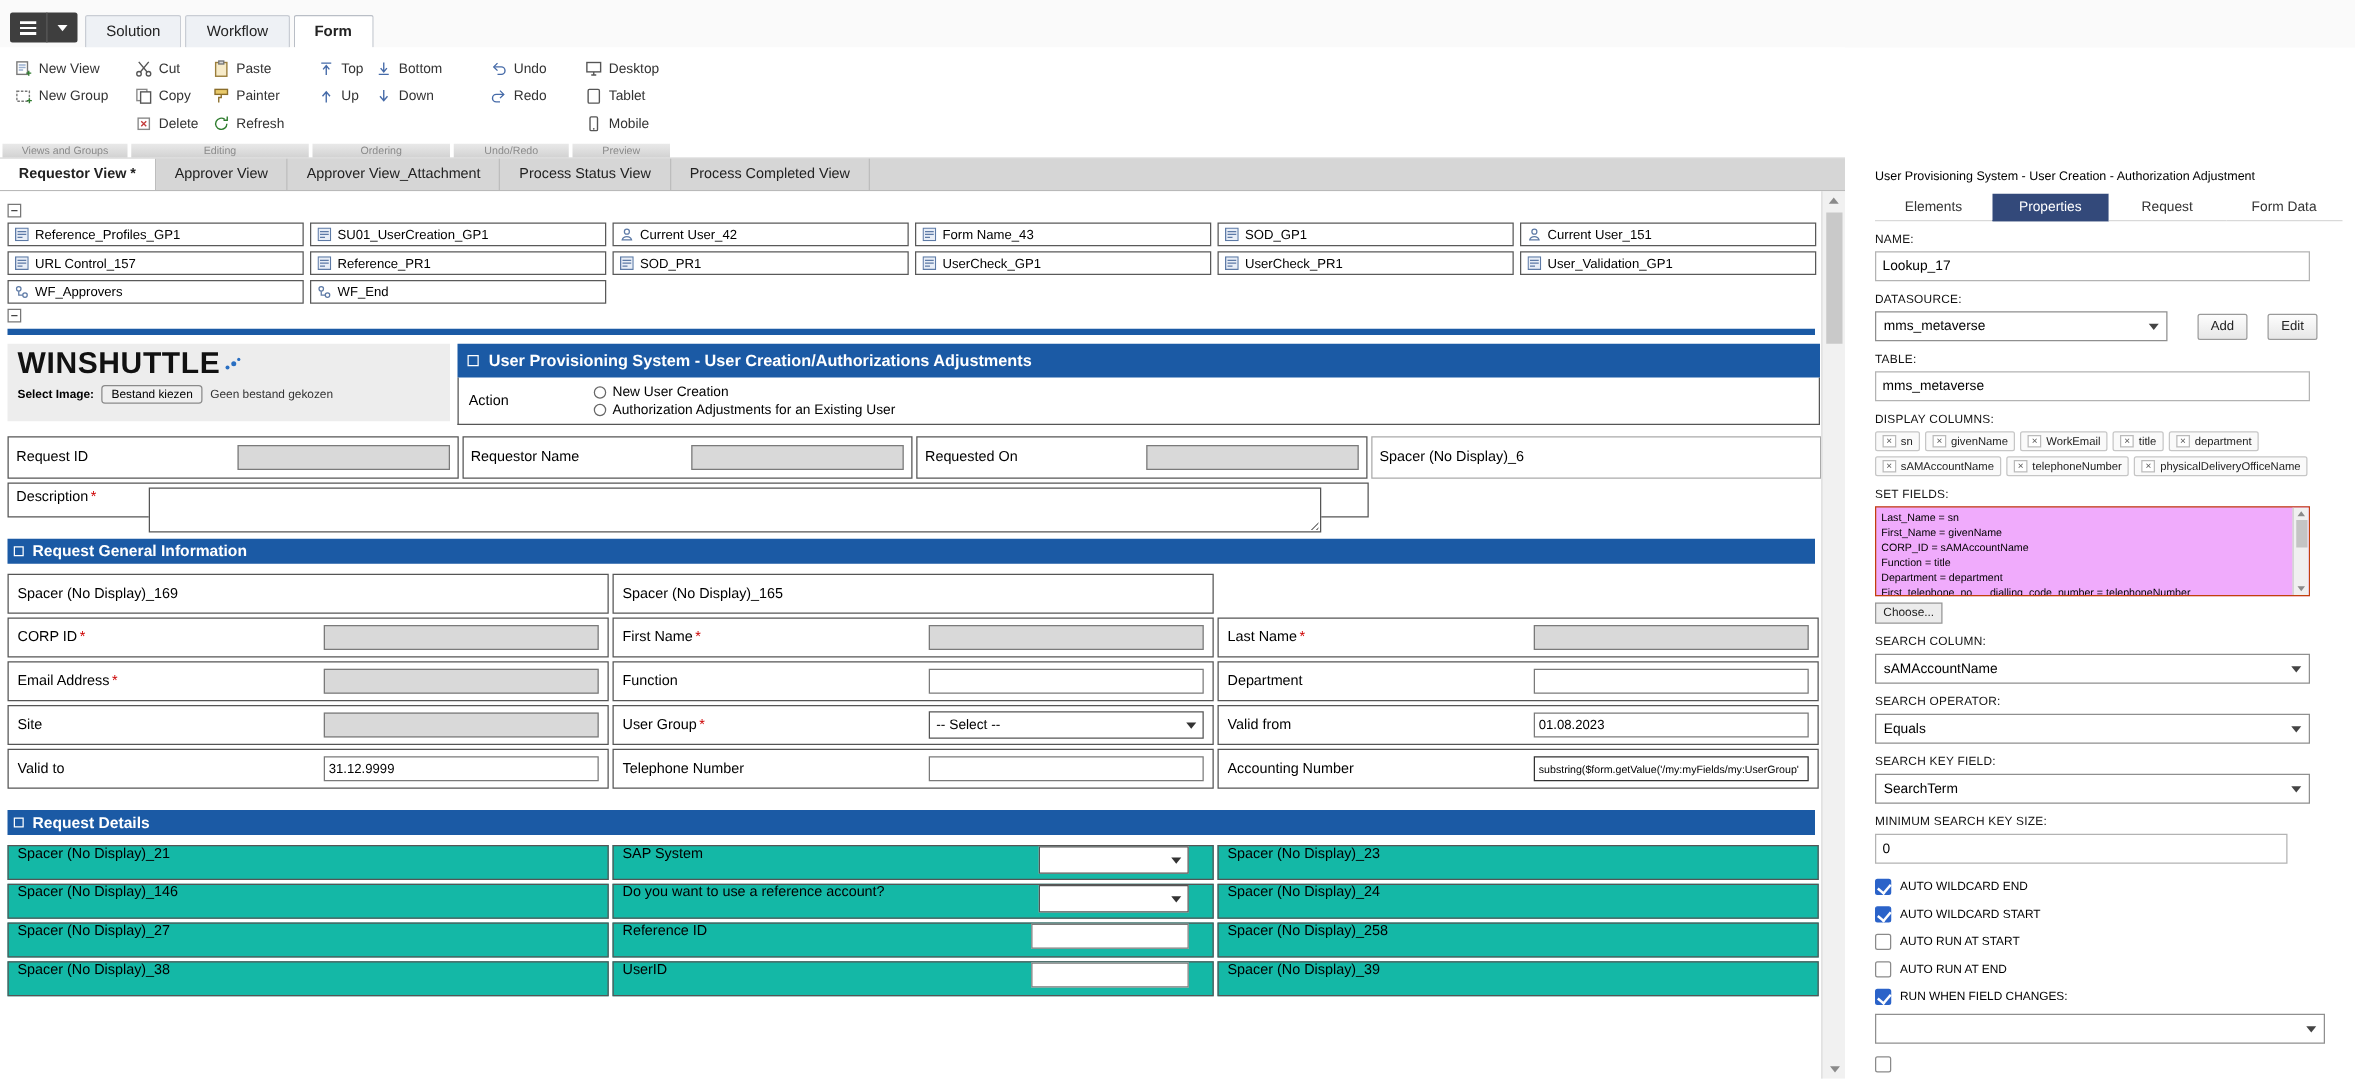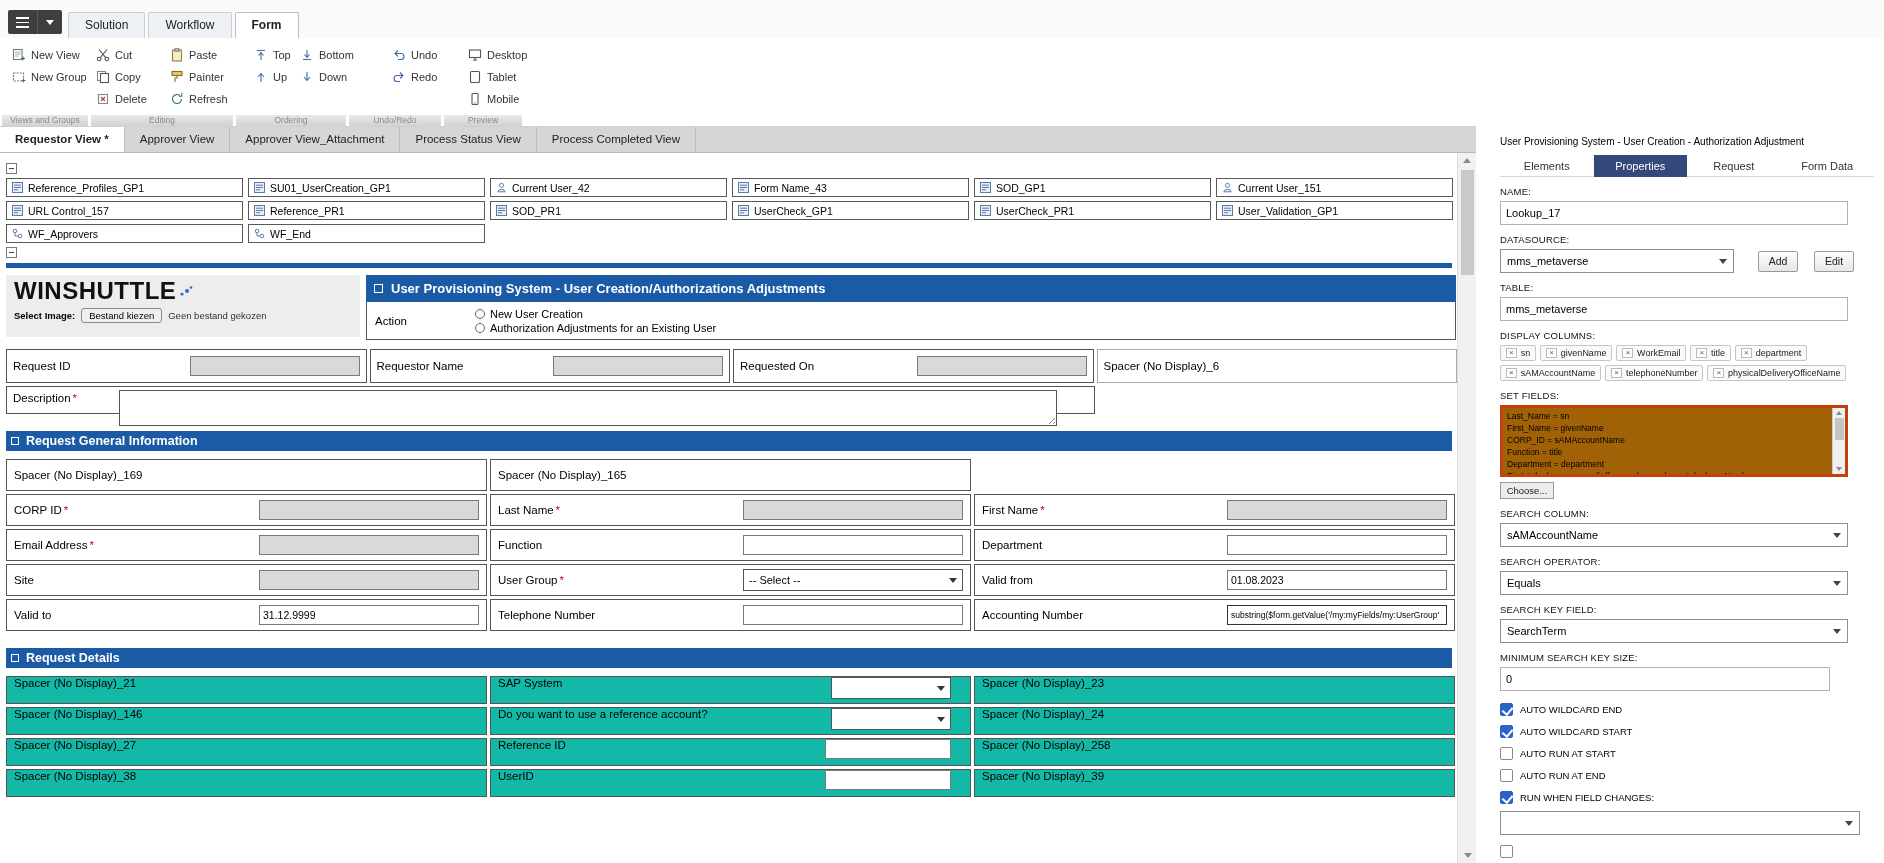--- a/index.html
+++ b/index.html
@@ -100,21 +100,21 @@
 .psel{height:24px;border:1px solid #8f8f8f;background:#fff;display:flex;align-items:center;justify-content:space-between;padding:0 6px;font-size:11px}
 .psel .chev{border-top-color:#444}
 .w348{width:348px}.w234{width:234px}.w330{width:330px}.w360{width:360px}
 .ds-row{display:flex;align-items:center}
 .pbtn{height:21px;border:1px solid #9a9a9a;background:linear-gradient(#fdfdfd,#e7e7e7);border-radius:2px;font-size:10.5px;display:flex;align-items:center;justify-content:center;color:#222}
 .pbtn.add{width:40px;margin-left:24px}
 .pbtn.edit{width:40px;margin-left:16px}
 .chips-wrap{display:flex;flex-wrap:wrap;gap:4px;width:376px}
 .pchip{display:flex;align-items:center;gap:4px;background:#fafafa;border:1px solid #c6c6c6;border-radius:2px;font-size:9px;padding:2px 5px;color:#222}
 .pchip .x{font-size:8px;line-height:8px;border:1px solid #bbb;background:#fff;padding:0 2px;color:#555}
-.setfields{width:348px;height:72px;border:3px solid #c2410c;position:relative;font-size:8.5px;line-height:1.42;padding:2px 16px 2px 4px;overflow:hidden;background:#a16207}
+.setfields{width:348px;height:72px;border:1px solid #c2410c;position:relative;font-size:8.5px;line-height:1.42;padding:2px 16px 2px 4px;overflow:hidden;background:#f0abfc}
 .setfields .line{white-space:nowrap}
 .sf-scroll{position:absolute;right:0;top:0;bottom:0;width:13px;background:#f0f0f0;border-left:1px solid #ccc}
 .sf-scroll .tri-up{margin:3px auto 0;border-bottom-width:4px;border-left-width:3px;border-right-width:3px}
 .sf-scroll .tri-dn{position:absolute;bottom:3px;left:3px;border-top-width:4px;border-left-width:3px;border-right-width:3px}
 .sf-thumb{width:9px;height:22px;background:#c4c4c4;margin:3px auto 0}
 .choose-btn{width:54px;height:17px;border:1px solid #999;background:#ececec;font-size:9.5px;display:flex;align-items:center;justify-content:center;margin-top:5px;color:#222}
 .chk-row{display:flex;align-items:center;gap:7px;height:21px;font-size:9.5px;margin-top:1px}
 .chk{width:13px;height:13px;border:1px solid #8a8a8a;border-radius:2px;background:#fff;position:relative;flex:0 0 auto}
 .chk.checked{background:#2b63c9;border-color:#2b63c9}
 .chk.checked::after{content:"";position:absolute;left:3px;top:1px;width:5px;height:8px;border:solid #fff;border-width:0 2px 2px 0;transform:rotate(40deg)}
@@ -147,21 +147,21 @@
       <span>New View</span>
     </div>
     <div class="rbtn">
       <svg class="ric" viewBox="0 0 14 14">
           <rect x="1.5" y="3" width="10" height="8" fill="#fff" stroke="#777" stroke-dasharray="2 1.2"></rect>
           <path d="M9.5 10.5h4M11.5 8.5v4" stroke="#2f7d2f" fill="none"></path>
         </svg>
       <span>New Group</span>
     </div>
   </div>
-  <div class="rcol" style="left:92px">
+  <div class="rcol" style="left:104px">
     <div class="rbtn">
       <svg class="ric" viewBox="0 0 14 14">
           <circle cx="3.2" cy="11" r="1.8" fill="none" stroke="#555"></circle>
           <circle cx="10.8" cy="11" r="1.8" fill="none" stroke="#555"></circle>
           <path d="M4.3 9.6 11 1.5M9.7 9.6 3 1.5" stroke="#555" fill="none"></path>
         </svg>
       <span>Cut</span>
     </div>
     <div class="rbtn">
       <svg class="ric" viewBox="0 0 14 14">
@@ -263,21 +263,21 @@
     </div>
     <div class="rbtn">
       <svg class="ric" viewBox="0 0 14 14">
           <rect x="4" y="1.5" width="6" height="11" rx="1" fill="#fff" stroke="#555"></rect>
           <circle cx="7" cy="11" r="0.7" fill="#555" stroke="none"></circle>
         </svg>
       <span>Mobile</span>
     </div>
   </div>
   <div class="rstrips">
-    <div class="rstrip" style="width:86px">Views and Groups</div>
+    <div class="rstrip" style="width:100px">Views and Groups</div>
     <div class="rstrip" style="width:142px">Editing</div>
     <div class="rstrip" style="width:110px">Ordering</div>
     <div class="rstrip" style="width:92px">Undo/Redo</div>
     <div class="rstrip" style="width:78px">Preview</div>
   </div>
 </div>
 
 <div class="viewtabs">
   <div class="viewtab active">Requestor View *</div>
   <div class="viewtab">Approver View</div>
@@ -475,25 +475,25 @@
           <span class="lbl">Spacer (No Display)_165</span>
         </div>
     </div>
 
     <div class="grow">
       <div class="gcell">
         <span class="lbl"><span>CORP ID</span><span class="req">*</span></span>
         <div class="tinput gray w220"></div>
       </div>
       <div class="gcell">
+        <span class="lbl"><span>First Name</span><span class="req">*</span></span>
+        <div class="tinput gray w220"></div>
+      </div>
+      <div class="gcell">
         <span class="lbl"><span>Last Name</span><span class="req">*</span></span>
-        <div class="tinput gray w220"></div>
-      </div>
-      <div class="gcell">
-        <span class="lbl"><span>First Name</span><span class="req">*</span></span>
         <div class="tinput gray w220"></div>
       </div>
     </div>
 
     <div class="grow">
       <div class="gcell">
         <span class="lbl"><span>Email Address</span><span class="req">*</span></span>
         <div class="tinput gray w220"></div>
       </div>
       <div class="gcell">

